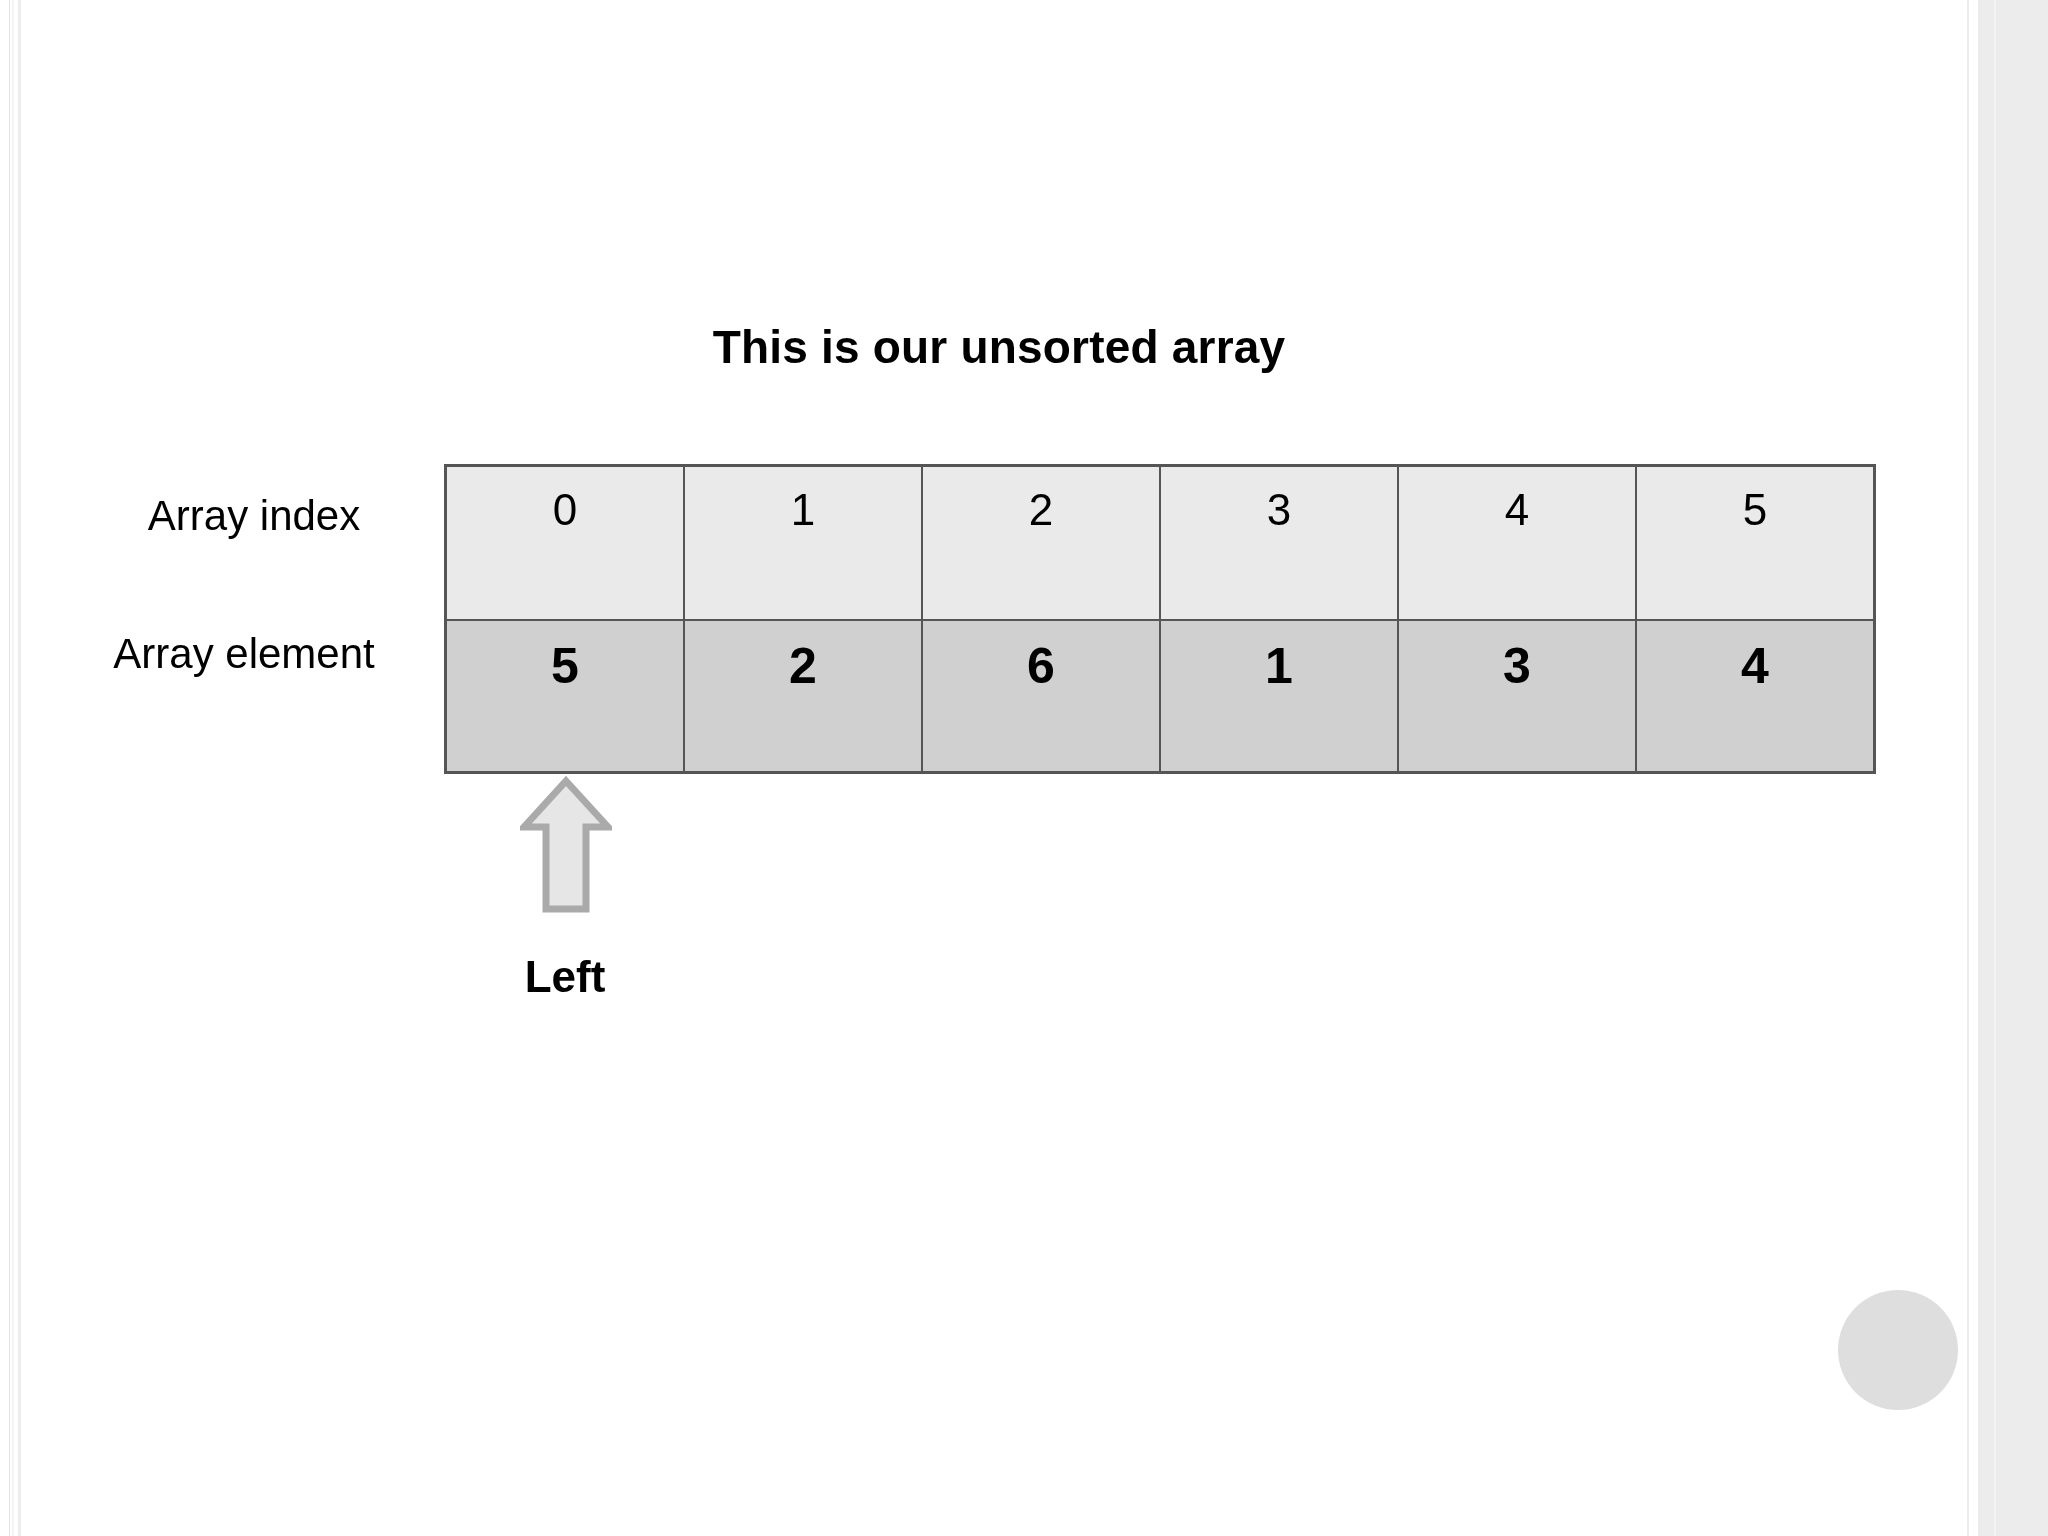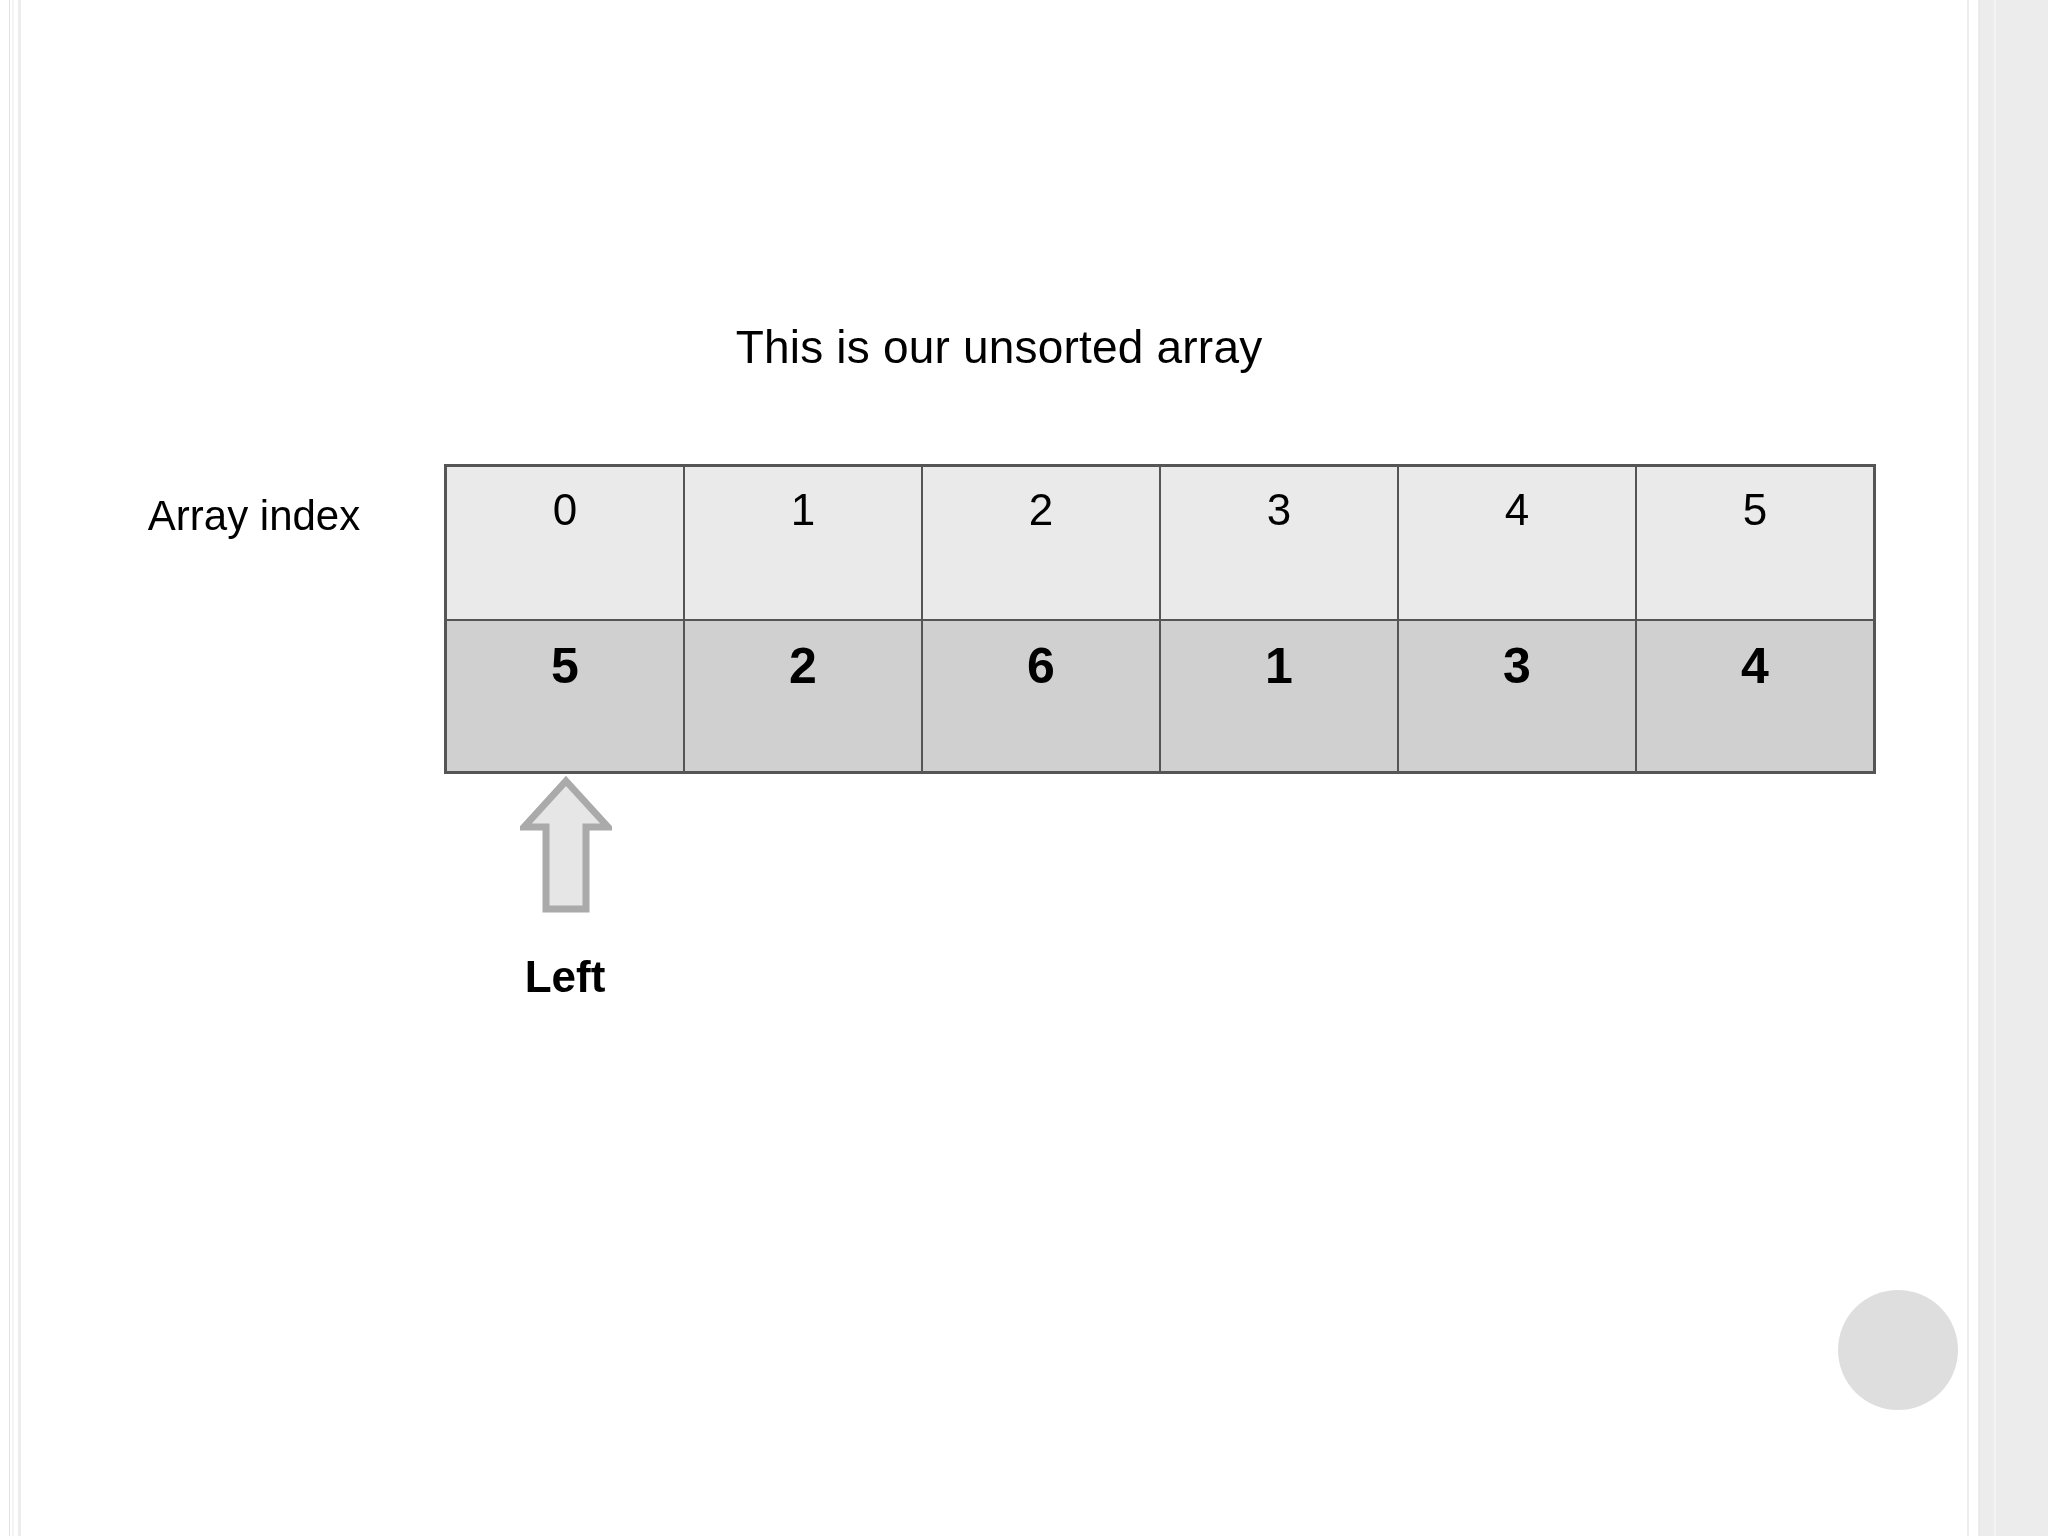--- a/index.html
+++ b/index.html
@@ -72,21 +72,21 @@
   }
 
   
   .diagram-title {
     position: absolute;
     left: 0;
     right: 0;
     top: 322px;
     text-align: center;
     font-size: 46px;
-    font-weight: 400;
+    font-weight: 700;
     letter-spacing: 0.2px;
     line-height: 1.1;
     
     padding-right: 50px;
   }
 
   
   .row-label {
     position: absolute;
     font-size: 42px;
@@ -164,20 +164,21 @@
 
 <div id="page-root">
 
   <div class="left-edge-strip a"></div>
   <div class="left-edge-strip b"></div>
   <div class="left-edge-strip c"></div>
 
   <div class="diagram-title">This is our unsorted array</div>
 
   <div class="row-label index-label">Array index</div>
+  <div class="row-label element-label">Array element</div>
 
   <table class="array-table">
     <tbody>
       <tr class="index-row">
         <td>0</td>
         <td>1</td>
         <td>2</td>
         <td>3</td>
         <td>4</td>
         <td>5</td>

